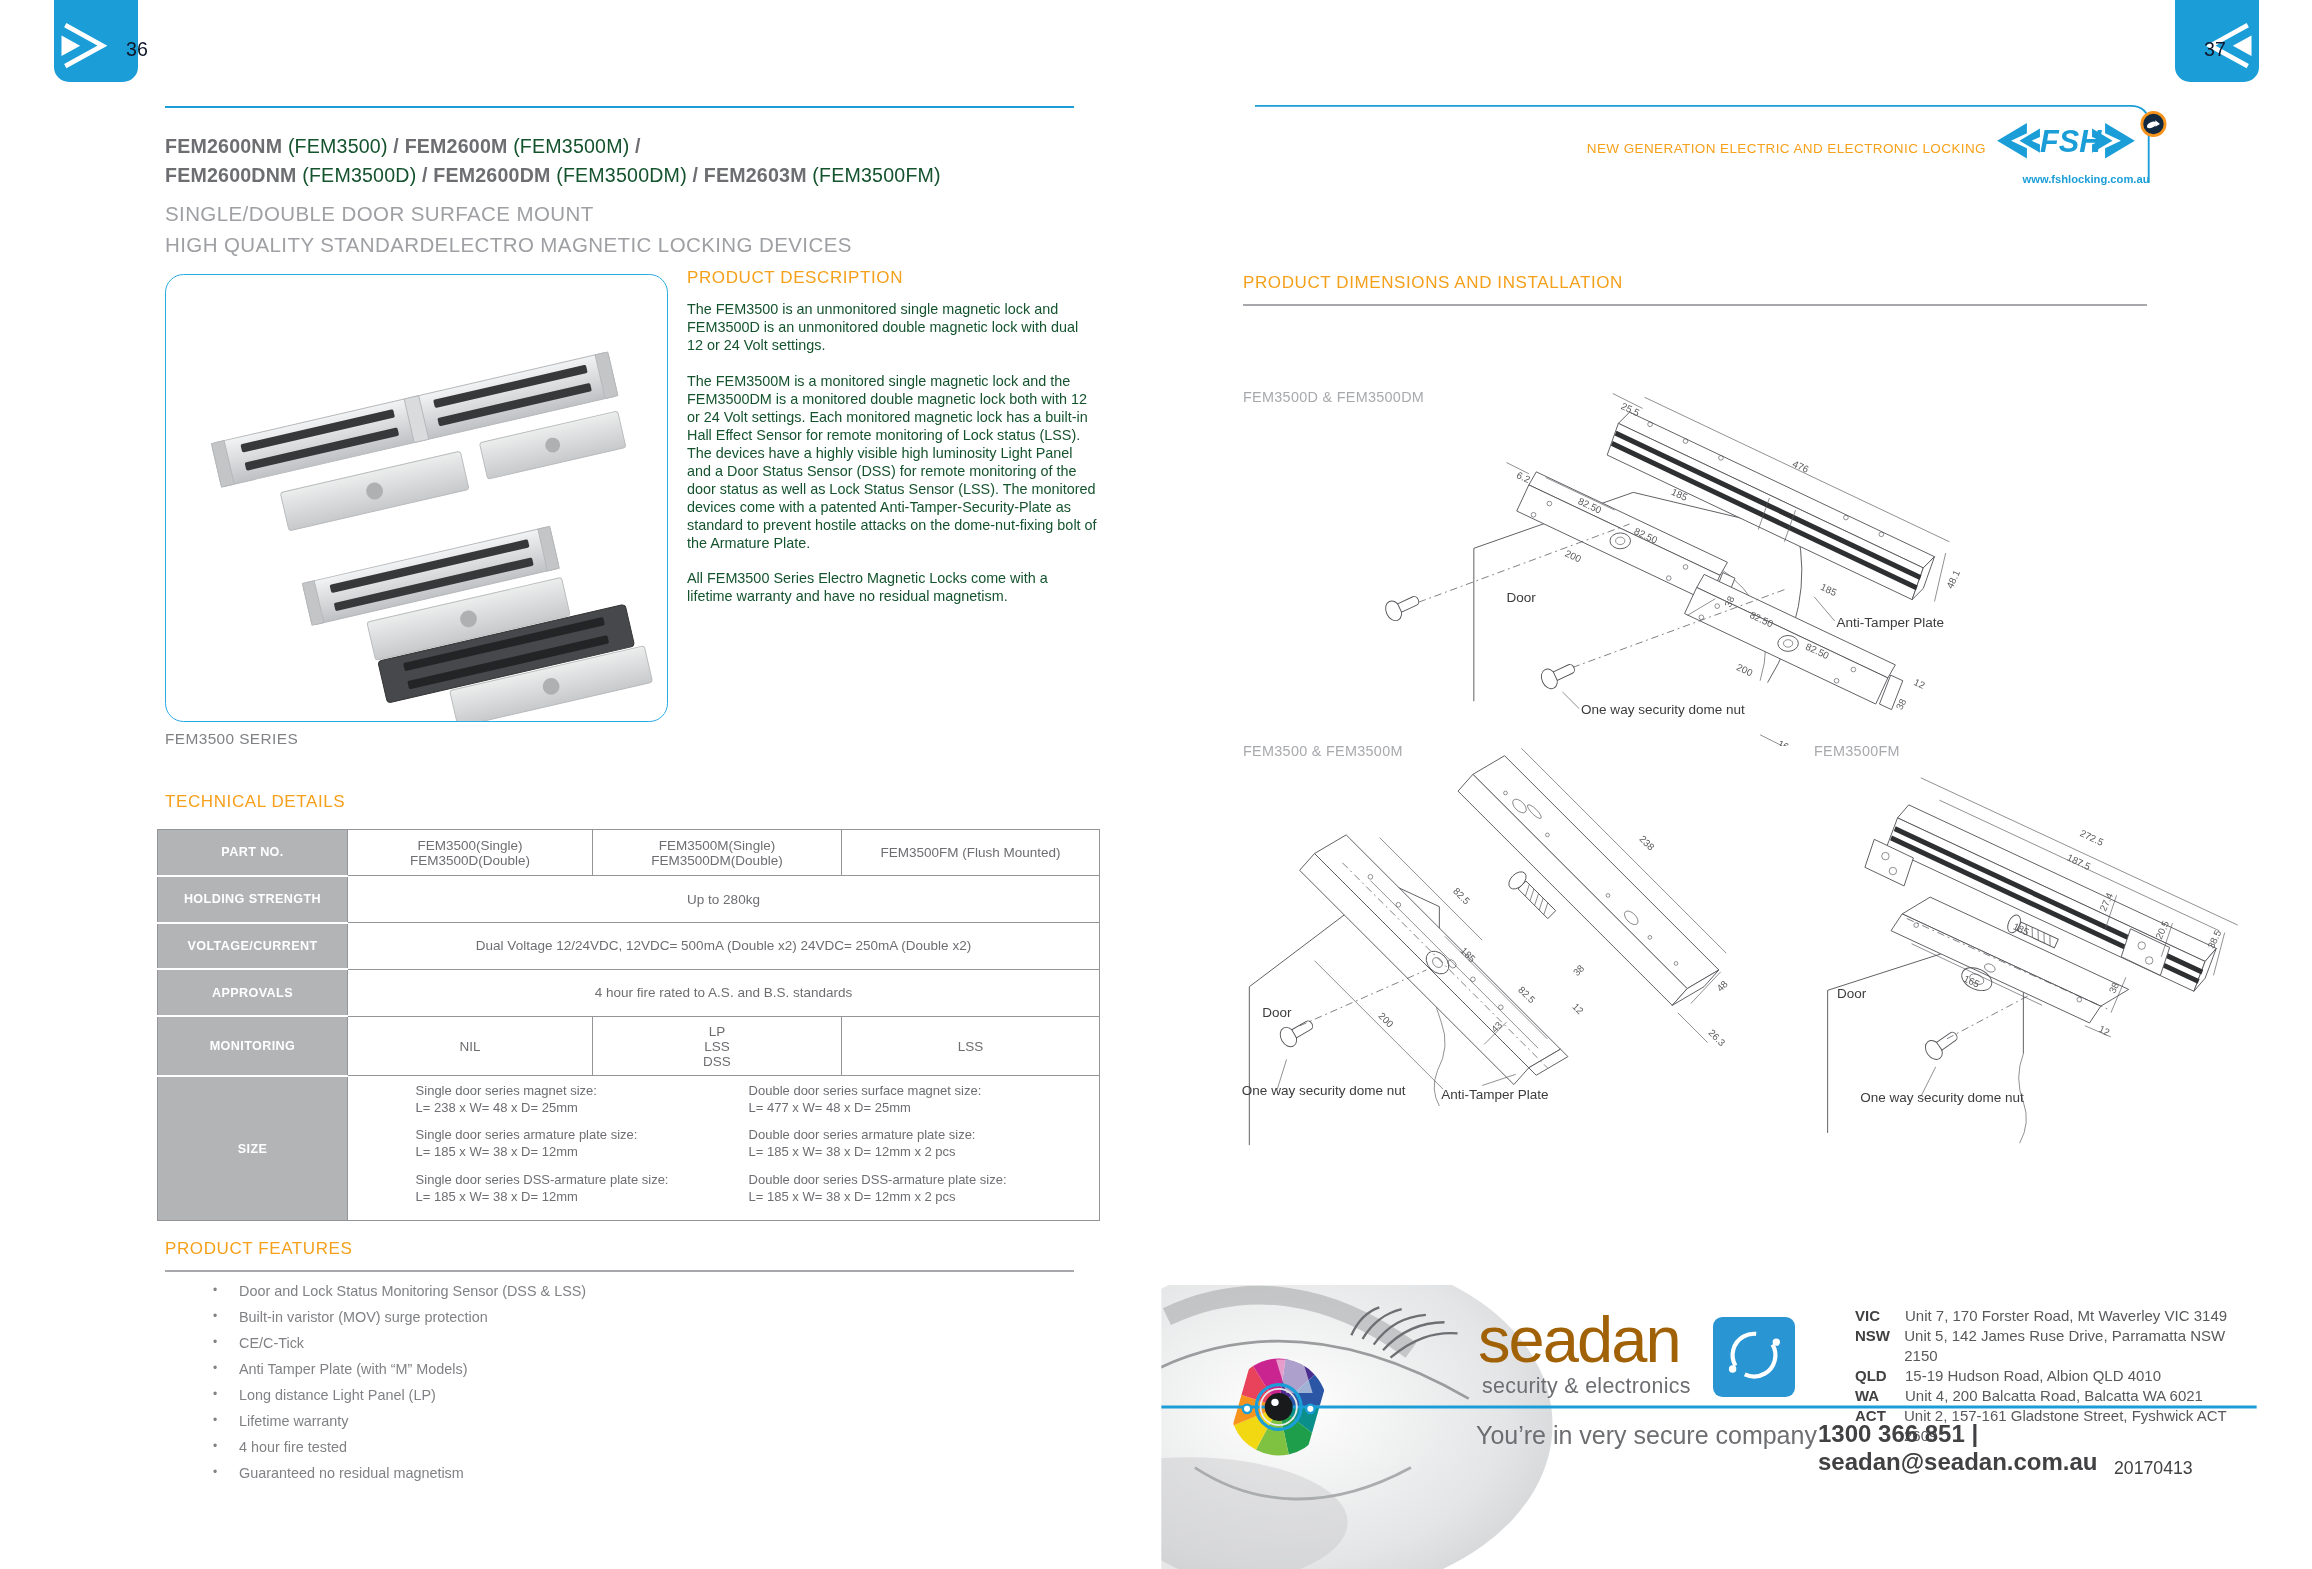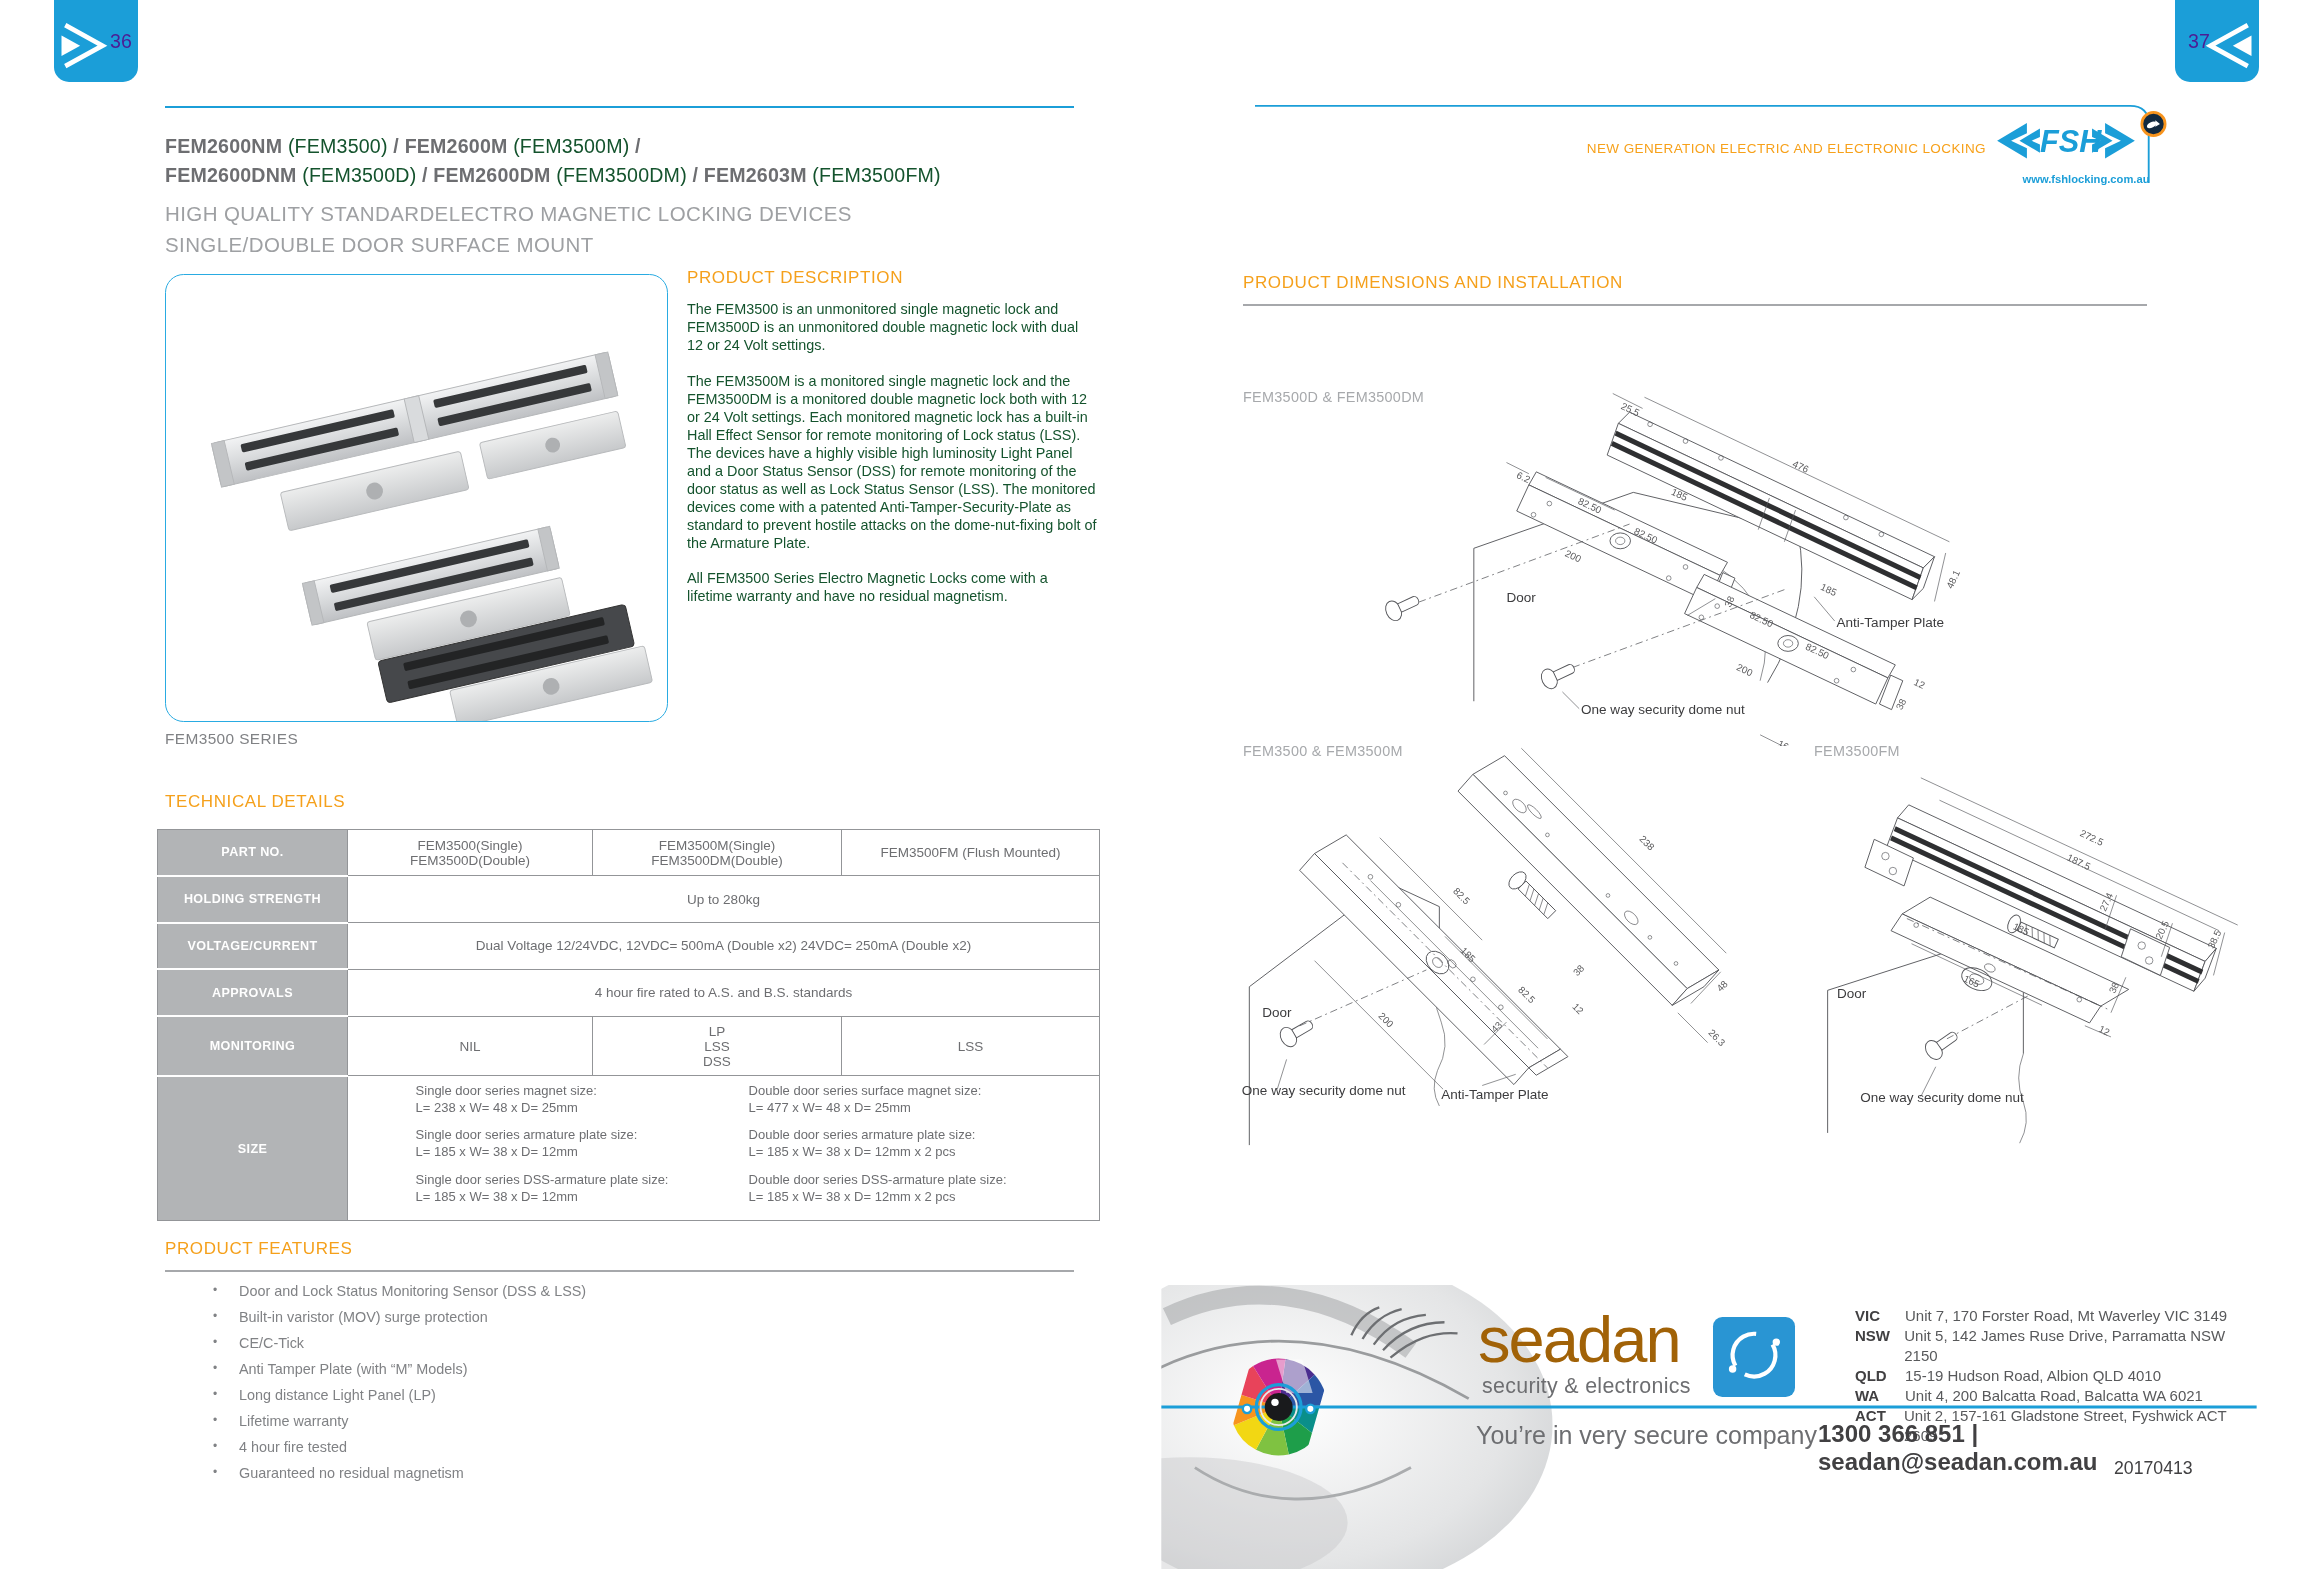--- a/index.html
+++ b/index.html
@@ -4,21 +4,21 @@
 <style>
   html,body { margin:0; padding:0; background:#ffffff; }
   .page { position:relative; width:2313px; height:1570px; background:#fff;
           font-family:"Liberation Sans", sans-serif; overflow:hidden; }
   .abs { position:absolute; }
 
   
   .badge { position:absolute; top:0; width:84px; height:82px; background:#1b9ed8; }
   .badge-left  { left:54px;  border-radius:0 0 15px 15px; }
   .badge-right { left:2175px; border-radius:0 0 15px 15px; }
-  .badge .num { position:absolute; top:30px; color:#4c1d95; font-size:19.6px; }
+  .badge .num { position:absolute; top:38px; color:#0f172a; font-size:19.6px;margin-left:16px; }
   .badge-left .num  { left:56px; }
   .badge-right .num { left:13px; }
 
   
   .rule-blue { position:absolute; height:1.9px; background:#1b9ed8; }
   .rule-gray { position:absolute; height:1.9px; background:#a6a8ab; }
 
   
   .title { position:absolute; left:165px; top:132px; font-size:19.6px; line-height:29px; letter-spacing:0.2px; }
   .tb { color:#6d6e71; font-weight:bold;margin-top:48px; }
@@ -103,22 +103,22 @@
   <div class="rule-blue" style="left:165px;top:106px;width:909px;"></div>
   <svg class="abs" style="left:1254px;top:105px;" width="918" height="93" viewBox="0 0 985 100">
     <path d="M0,1 H941 Q961,1 961,21 V84" stroke="#1b9ed8" stroke-width="2" fill="none"></path>
   </svg>
 
   <div class="title">
     <div><span class="tb">FEM2600NM</span><span class="tl"> (FEM3500) </span><span class="tb">/ </span><span class="tb">FEM2600M</span><span class="tl"> (FEM3500M) </span><span class="tb">/</span></div>
     <div><span class="tb">FEM2600DNM</span><span class="tl"> (FEM3500D) </span><span class="tb">/ </span><span class="tb">FEM2600DM</span><span class="tl"> (FEM3500DM) </span><span class="tb">/ </span><span class="tb">FEM2603M</span><span class="tl"> (FEM3500FM)</span></div>
   </div>
   <div class="subtitle">
+    <div>SINGLE/DOUBLE DOOR SURFACE MOUNT</div>
     <div>HIGH QUALITY STANDARDELECTRO MAGNETIC LOCKING DEVICES</div>
-    <div>SINGLE/DOUBLE DOOR SURFACE MOUNT</div>
   </div>
 
   <div class="photo-box">
     <svg width="501" height="446" viewBox="0 0 537 478">
       <defs>
         <linearGradient id="met" x1="0" y1="0" x2="0" y2="1">
           <stop offset="0" stop-color="#f2f3f4"></stop>
             <stop offset=".55" stop-color="#d6d8da"></stop>
             <stop offset="1" stop-color="#bfc1c4"></stop>
         </linearGradient>

